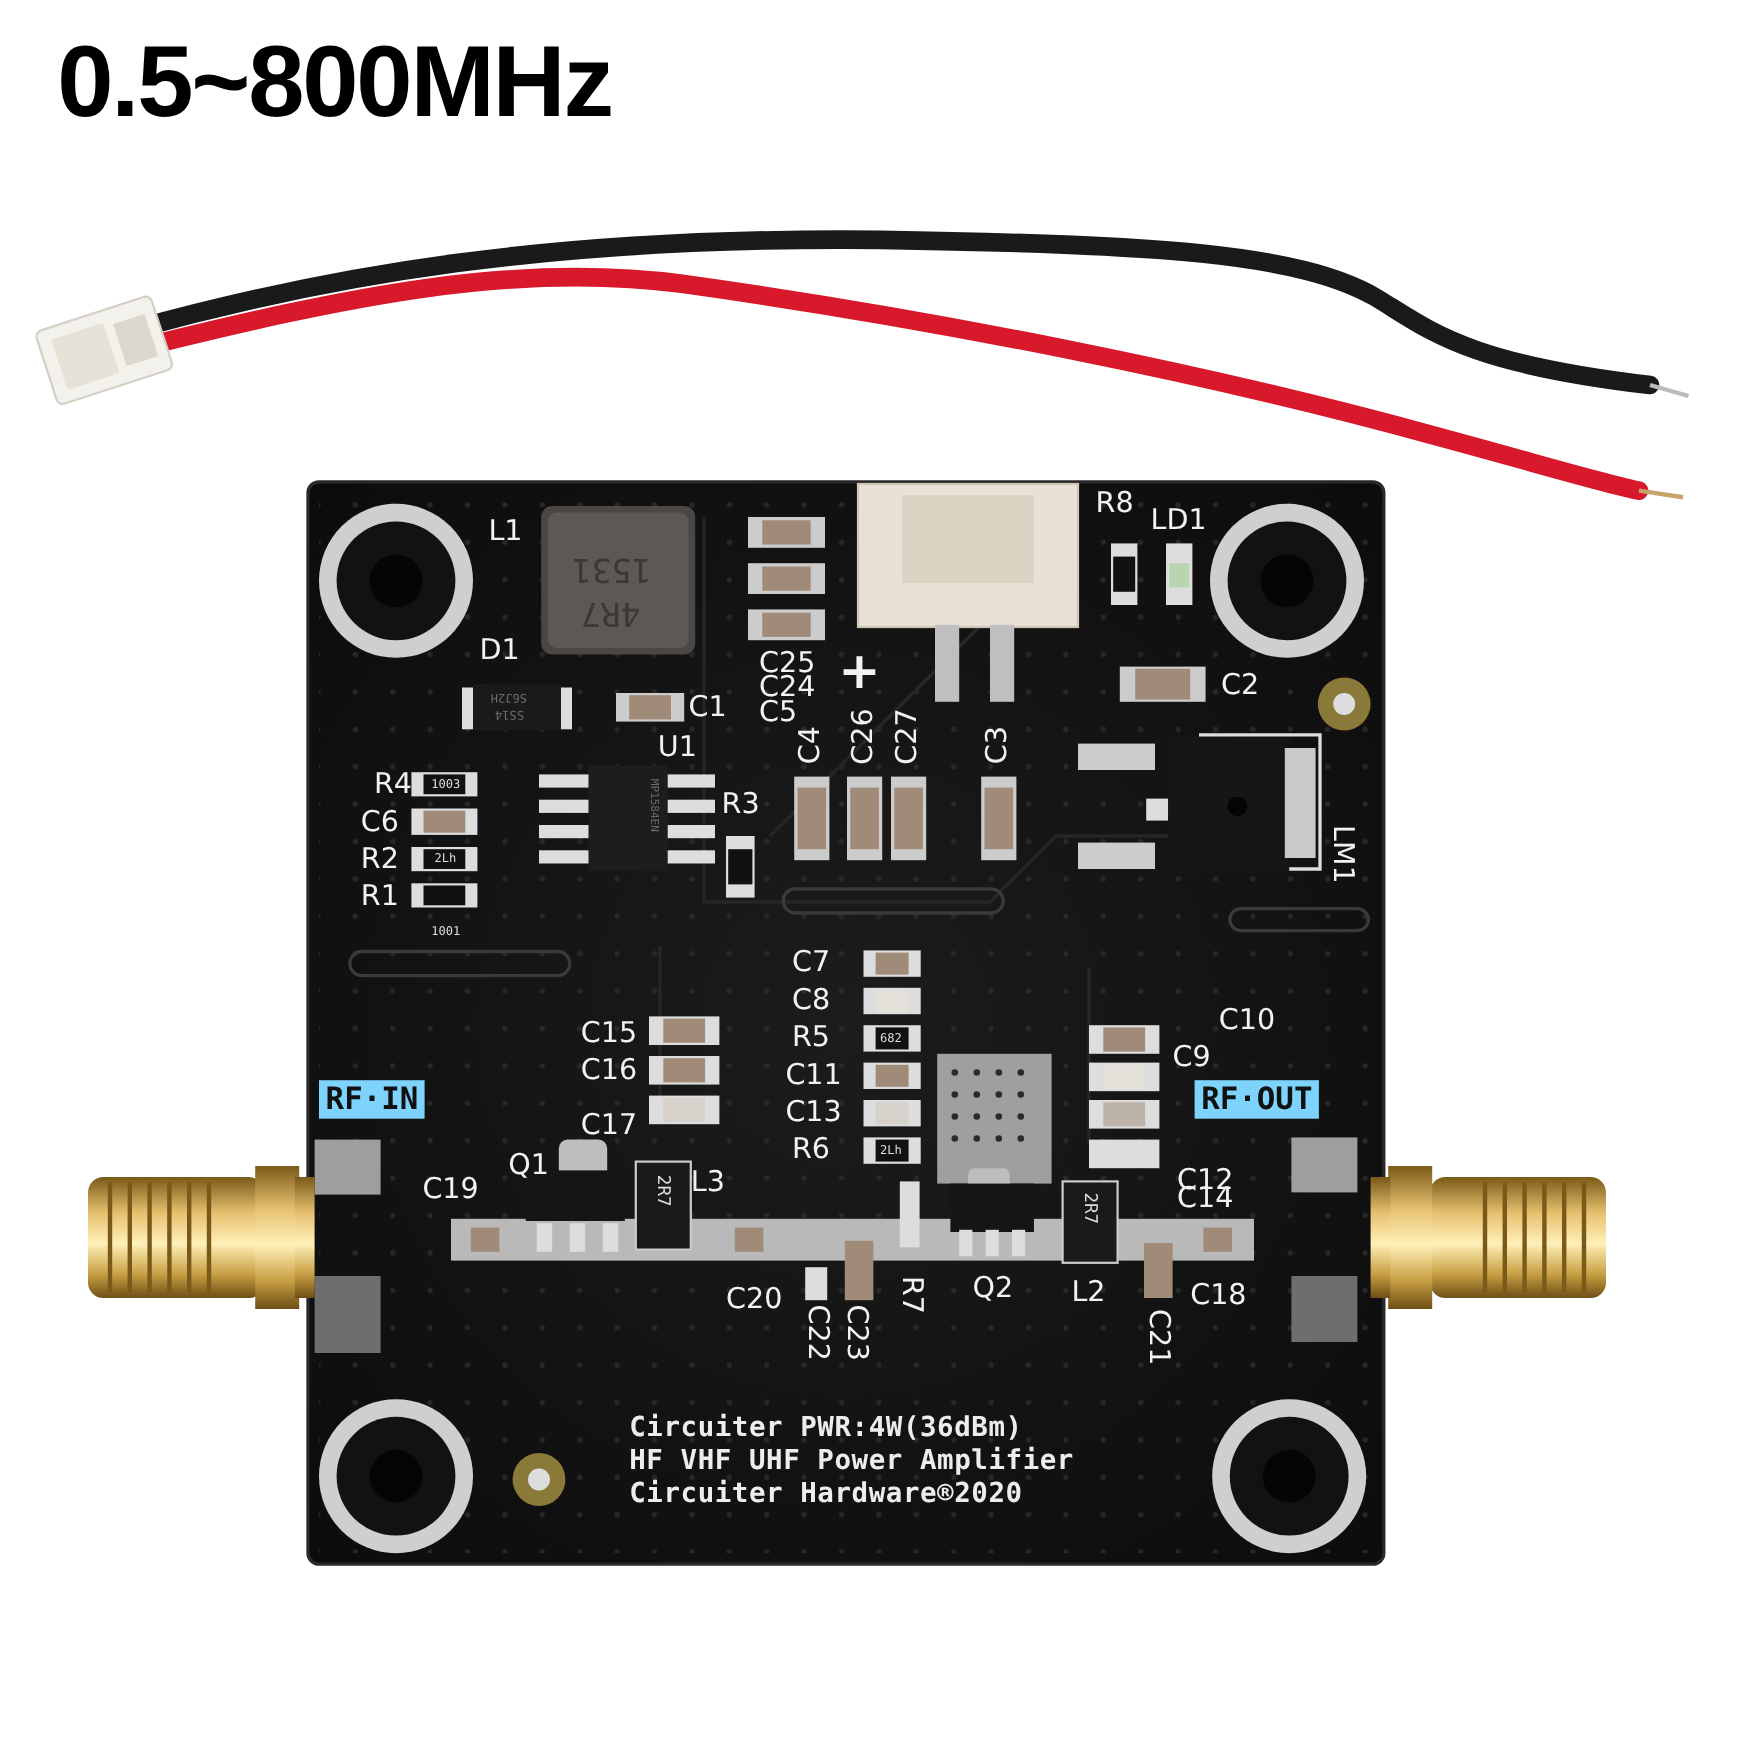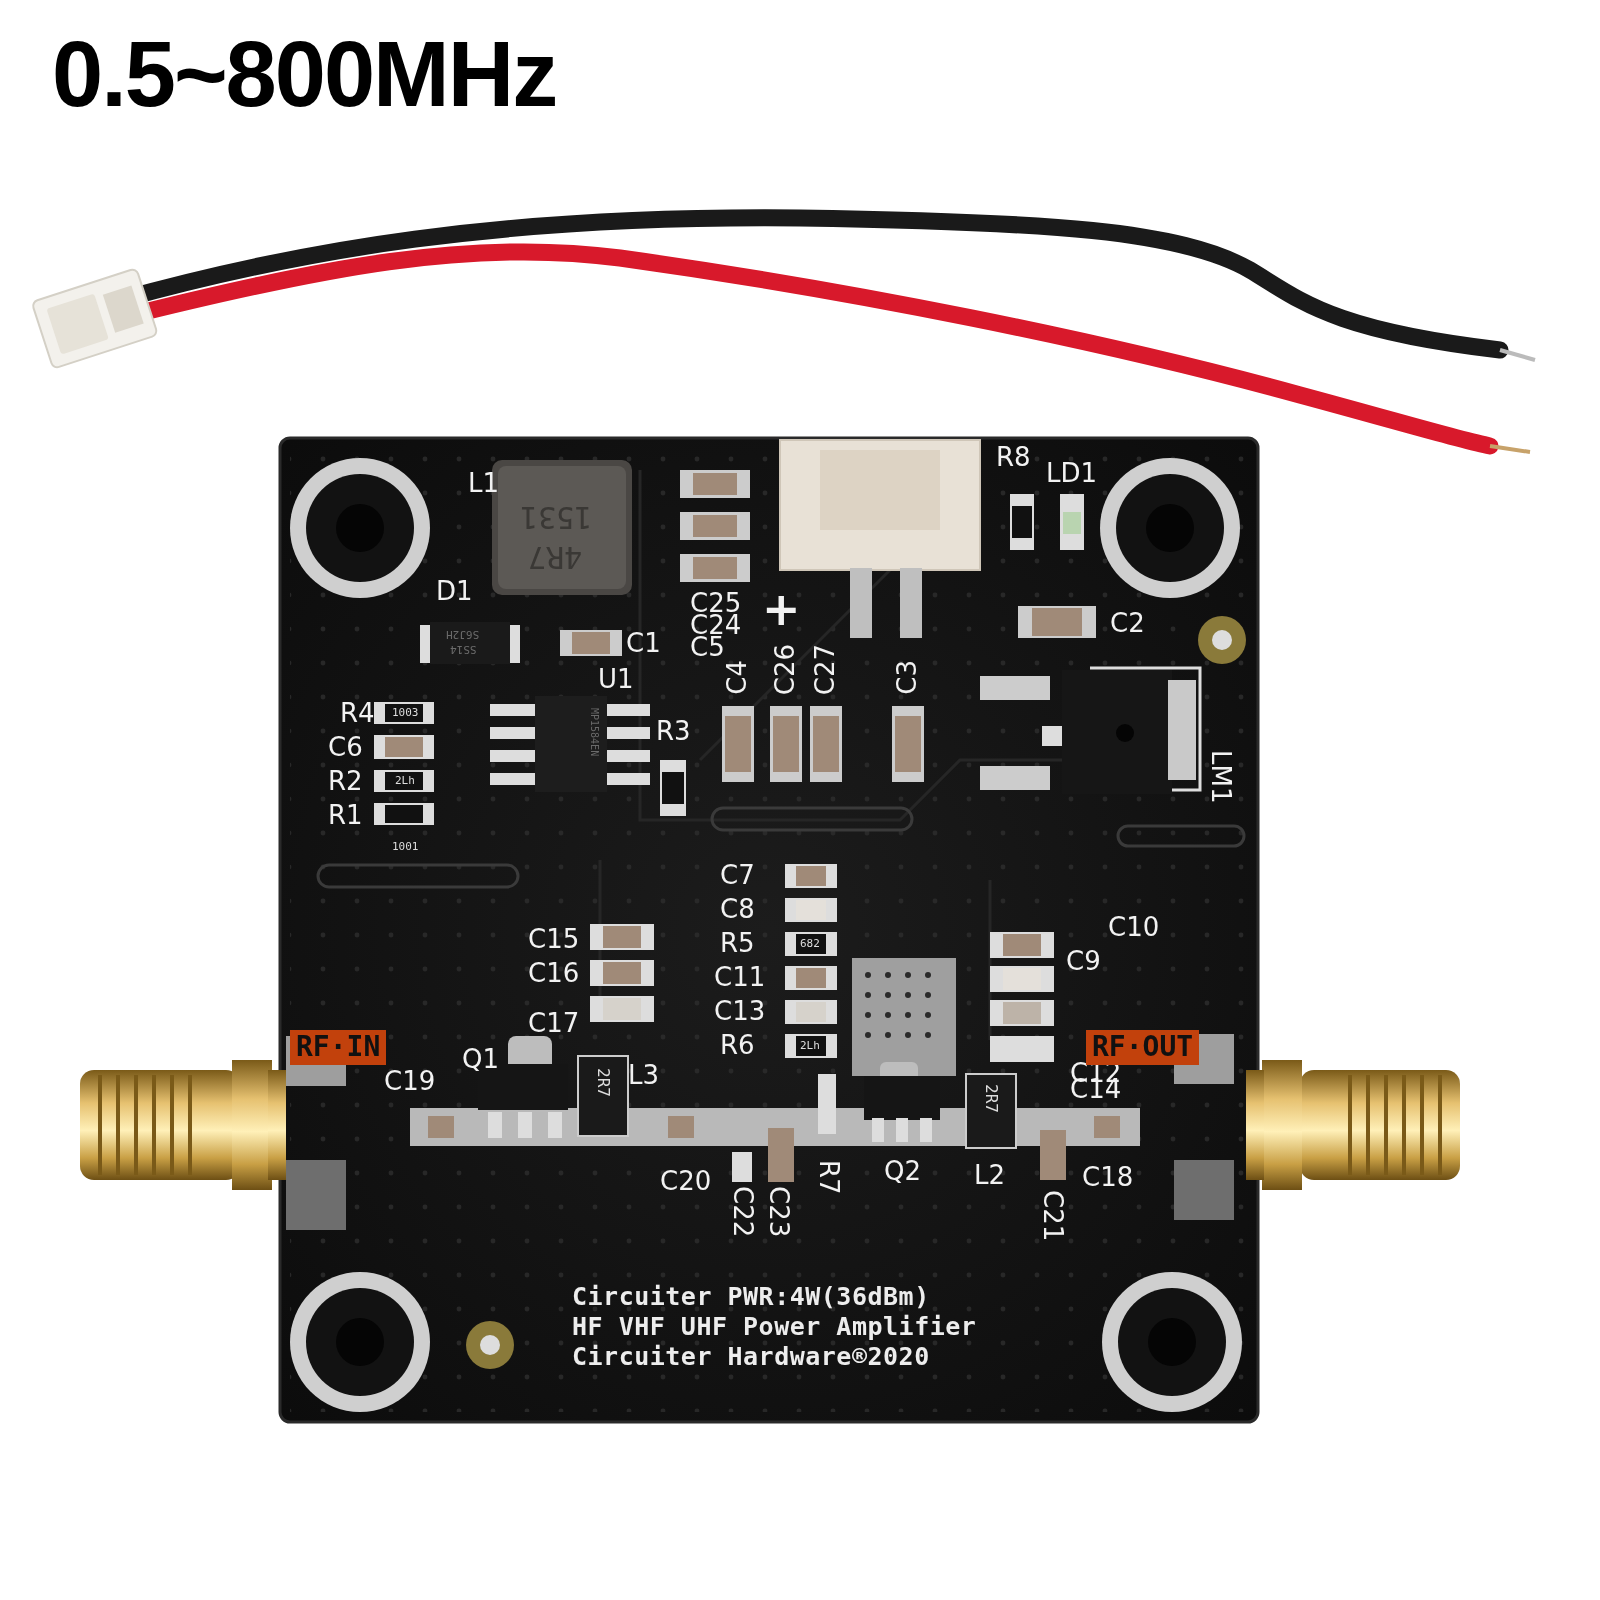--- a/index.html
+++ b/index.html
@@ -1,21 +1,21 @@
 <!DOCTYPE html>
 <html><head>
 <meta charset="utf-8">
 <style>
   html, body { margin:0; padding:0; background:#ffffff; }
   body { width:1600px; height:1600px; position:relative; overflow:hidden; font-family:"Liberation Sans", sans-serif; }
   .title { position:absolute; left:52px; top:22px; font-size:92px; font-weight:bold; color:#000; letter-spacing:-2px; font-family:"Liberation Sans", sans-serif; }
   svg.scene { position:absolute; left:0; top:0; }
   .silk { position:absolute; color:#f2f2f2; font-family:"DejaVu Sans", sans-serif; font-size:26px; line-height:1; white-space:nowrap; }
   .silk-mono { position:absolute; color:#ededed; font-family:"DejaVu Sans Mono", monospace; font-size:25px; font-weight:bold; line-height:1.18; white-space:nowrap; letter-spacing:0.5px; }
-  .tag { position:absolute; background:#c2410c; color:#111; font-family:"DejaVu Sans Mono", monospace; font-size:28px; font-weight:bold; padding:2px 6px; line-height:1.1; white-space:nowrap;margin-top:48px; }
+  .tag { position:absolute; background:#7dd3fc; color:#111; font-family:"DejaVu Sans Mono", monospace; font-size:28px; font-weight:bold; padding:2px 6px; line-height:1.1; white-space:nowrap; }
   .vert { writing-mode:vertical-rl; }
   .rot180 { transform:rotate(180deg); }
   .chip-text { position:absolute; color:#6a6a6a; font-family:"DejaVu Sans Mono", monospace; font-size:11px; white-space:nowrap; }
 </style>
 </head>
 <body>
 
 <div class="title">0.5~800MHz</div>
 
 <svg class="scene" width="1600" height="1600" viewBox="0 0 1600 1600">
@@ -299,21 +299,21 @@
 <div class="chip-text rot180" style="left:450px;top:643px;">SS14</div>
 <div class="chip-text" style="left:540px;top:708px;font-size:10px;transform:rotate(90deg);transform-origin:left top;left:600px;">MP1584EN</div>
 <div class="chip-text" style="left:392px;top:706px;color:#ddd;">1003</div>
 <div class="chip-text" style="left:395px;top:774px;color:#ddd;">2Lh</div>
 <div class="chip-text" style="left:392px;top:807px;color:#ddd;margin-top:33px;">1001</div>
 <div class="chip-text" style="left:800px;top:937px;color:#ddd;">682</div>
 <div class="chip-text" style="left:800px;top:1039px;color:#ddd;">2Lh</div>
 <div class="chip-text vert" style="left:594px;top:1068px;color:#ddd;font-size:16px;">2R7</div>
 <div class="chip-text vert" style="left:982px;top:1084px;color:#ddd;font-size:16px;">2R7</div>
 
-<div class="silk" style="left:468px;top:470px;text-align:right;">L1</div>
+<div class="silk" style="left:444px;top:470px;text-align:right;">L1</div>
 <div class="silk" style="left:436px;top:578px;text-align:center;">D1</div>
 <div class="silk" style="left:626px;top:630px;">C1</div>
 <div class="silk" style="left:690px;top:592px;line-height:0.85;">C25</div>
 <div class="silk" style="left:690px;top:614px;line-height:0.85;">C24</div>
 <div class="silk" style="left:690px;top:636px;line-height:0.85;">C5</div>
 <div class="silk" style="left:762px;top:586px;font-size:46px;font-weight:bold;">+</div>
 <div class="silk" style="left:598px;top:666px;">U1</div>
 <div class="silk" style="left:328px;top:700px;margin-left:12px;">R4</div>
 <div class="silk" style="left:328px;top:734px;">C6</div>
 <div class="silk" style="left:328px;top:768px;">R2</div>

